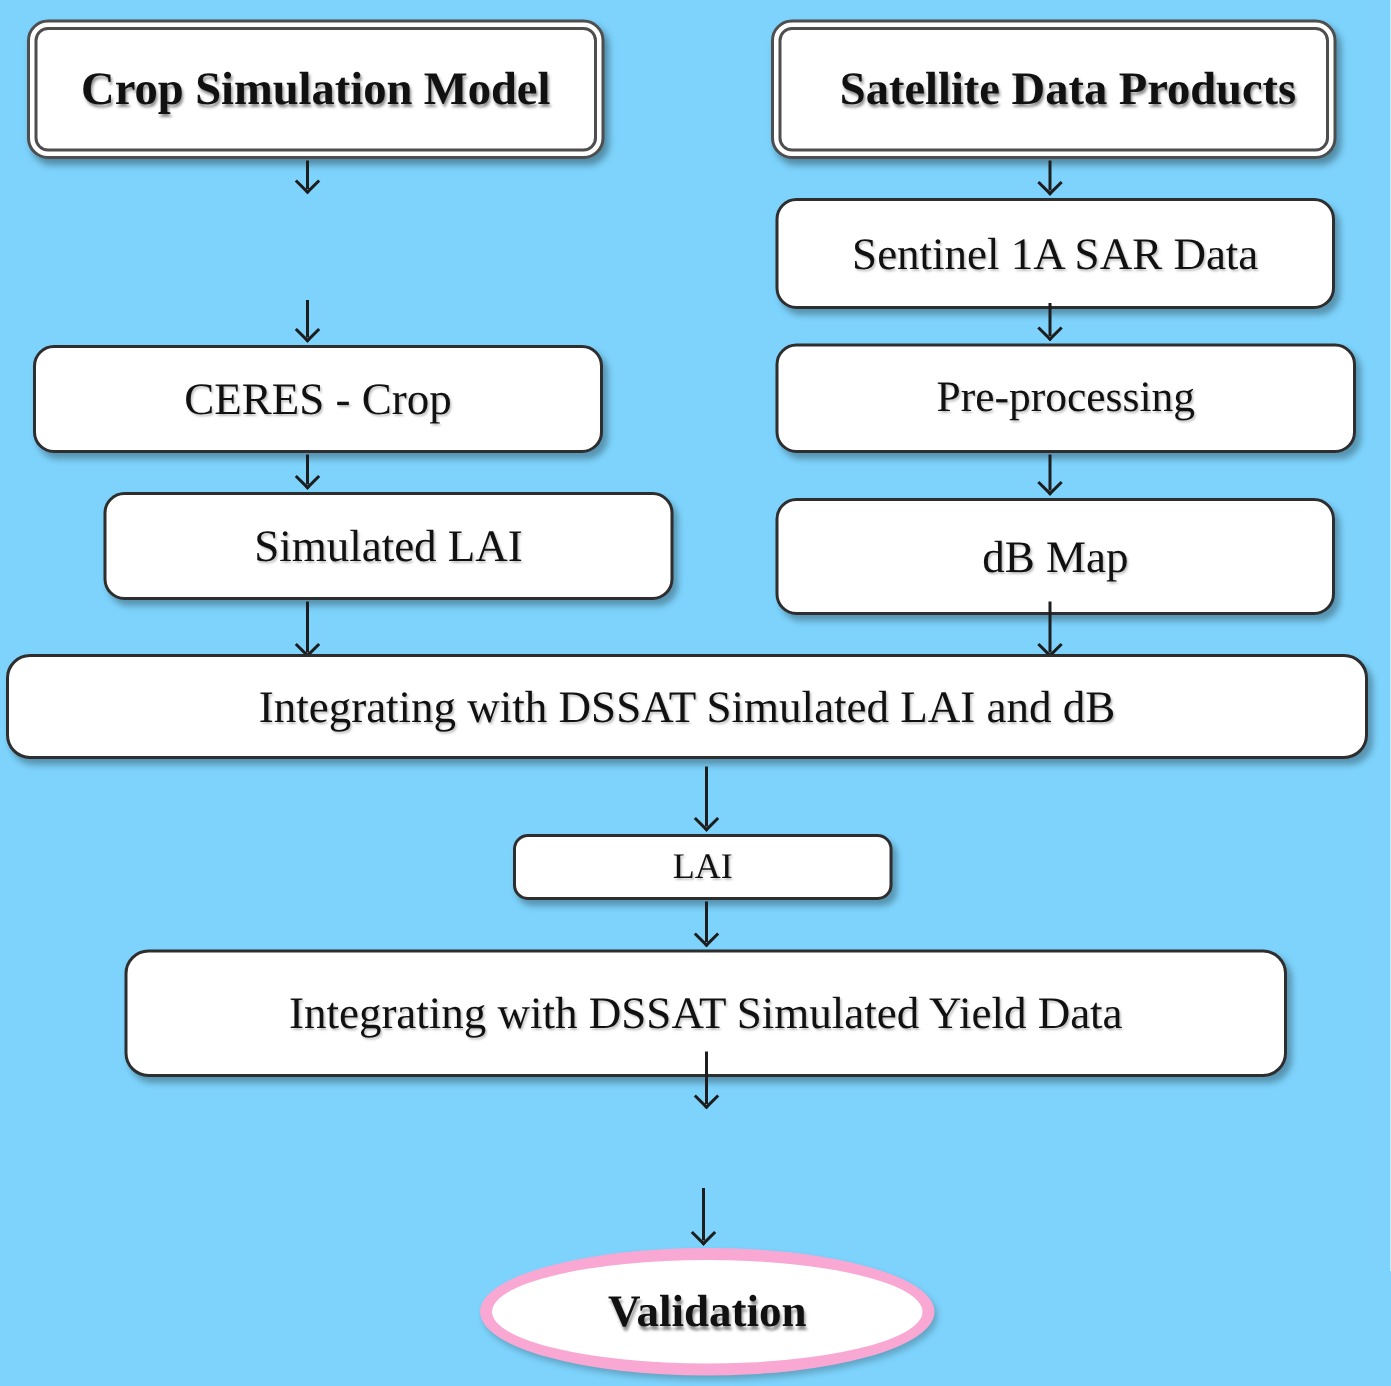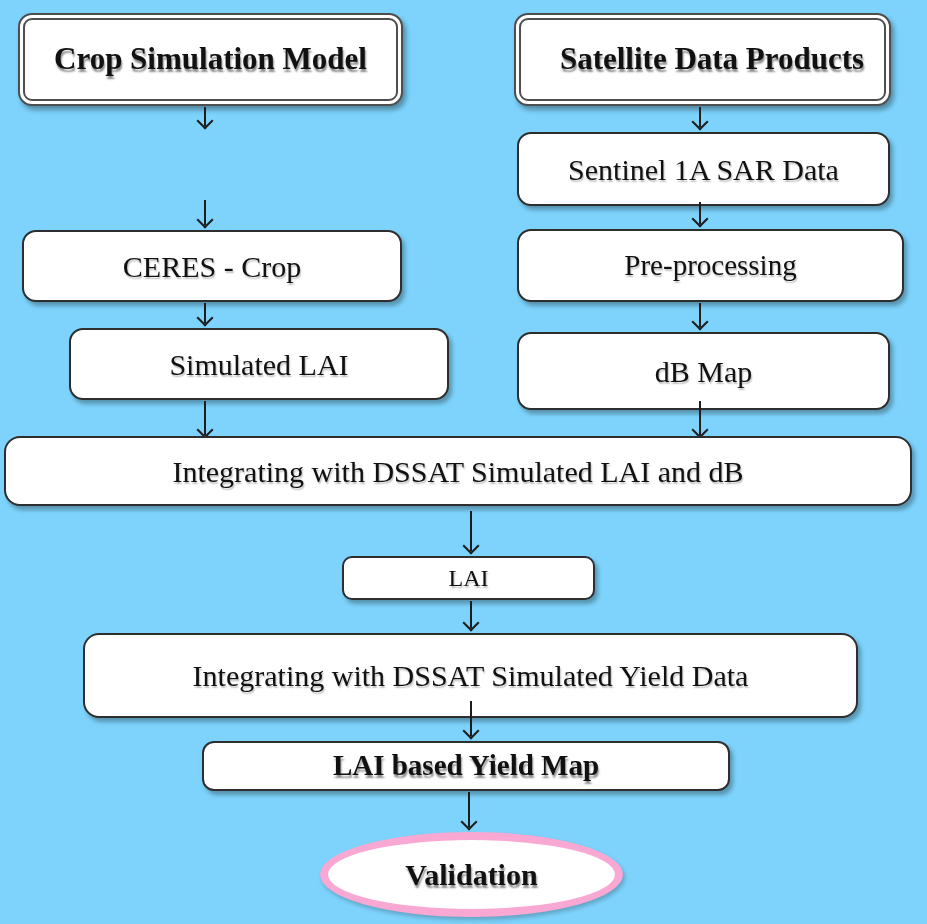--- a/index.html
+++ b/index.html
@@ -137,23 +137,20 @@
   </div>
 
   <div class="arrow" style="left:462px; top:601px; height:31px;"></div>
 
   <div class="box" style="left:83px; top:633px; width:775px; height:85px; border-radius:16px;">
     <span>Integrating with DSSAT Simulated Yield Data</span>
   </div>
 
   <div class="arrow" style="left:462px; top:701px; height:39px;"></div>
 
-  <div class="box bold-box" style="left:202px; top:741px; width:528px; height:50px; font-size:29px; border-radius:12px;">
-    <span>LAI based Yield Map</span>
-  </div>
 
   <div class="arrow" style="left:460px; top:792px; height:39px;"></div>
 
   <div class="box bold-box ellipse" style="left:320px; top:832px; width:303px; height:85px;">
     <span>Validation</span>
   </div>
 
 </div>
 
 </body></html>

